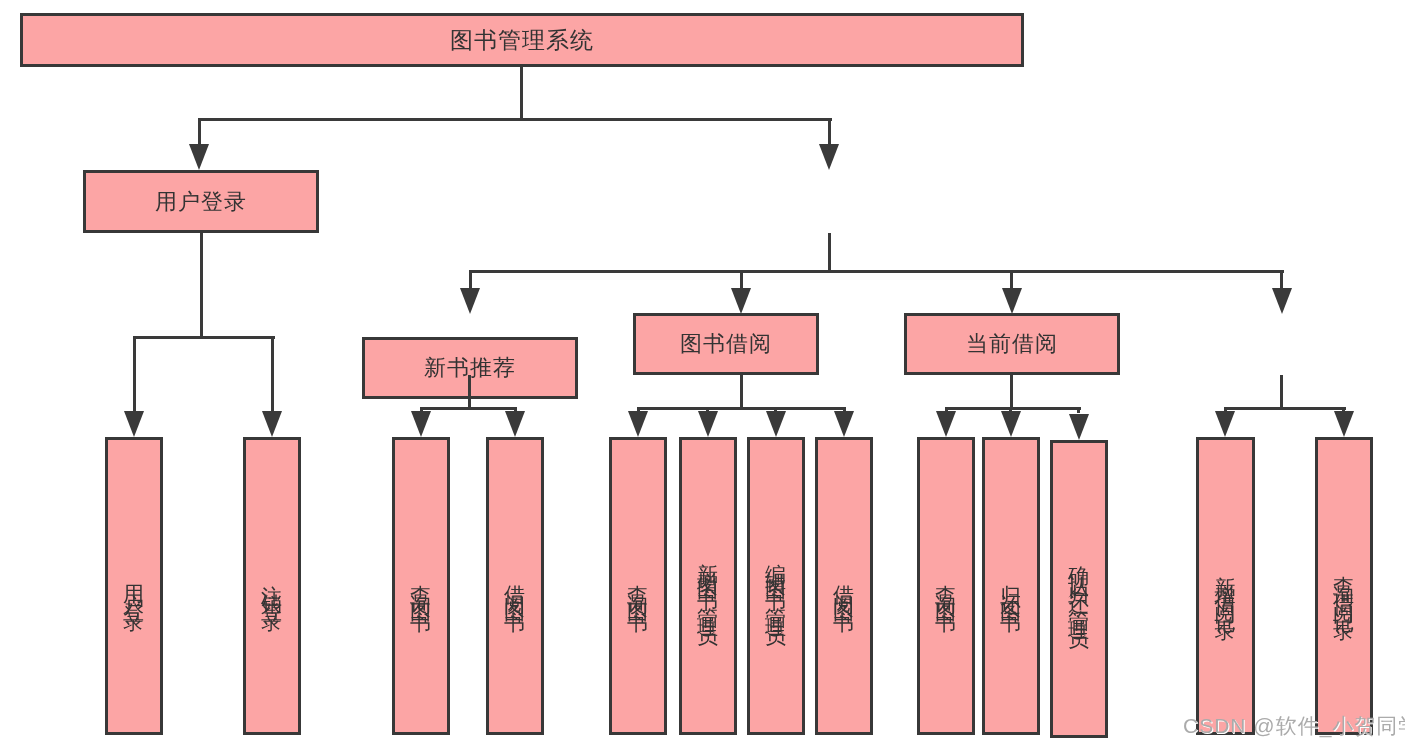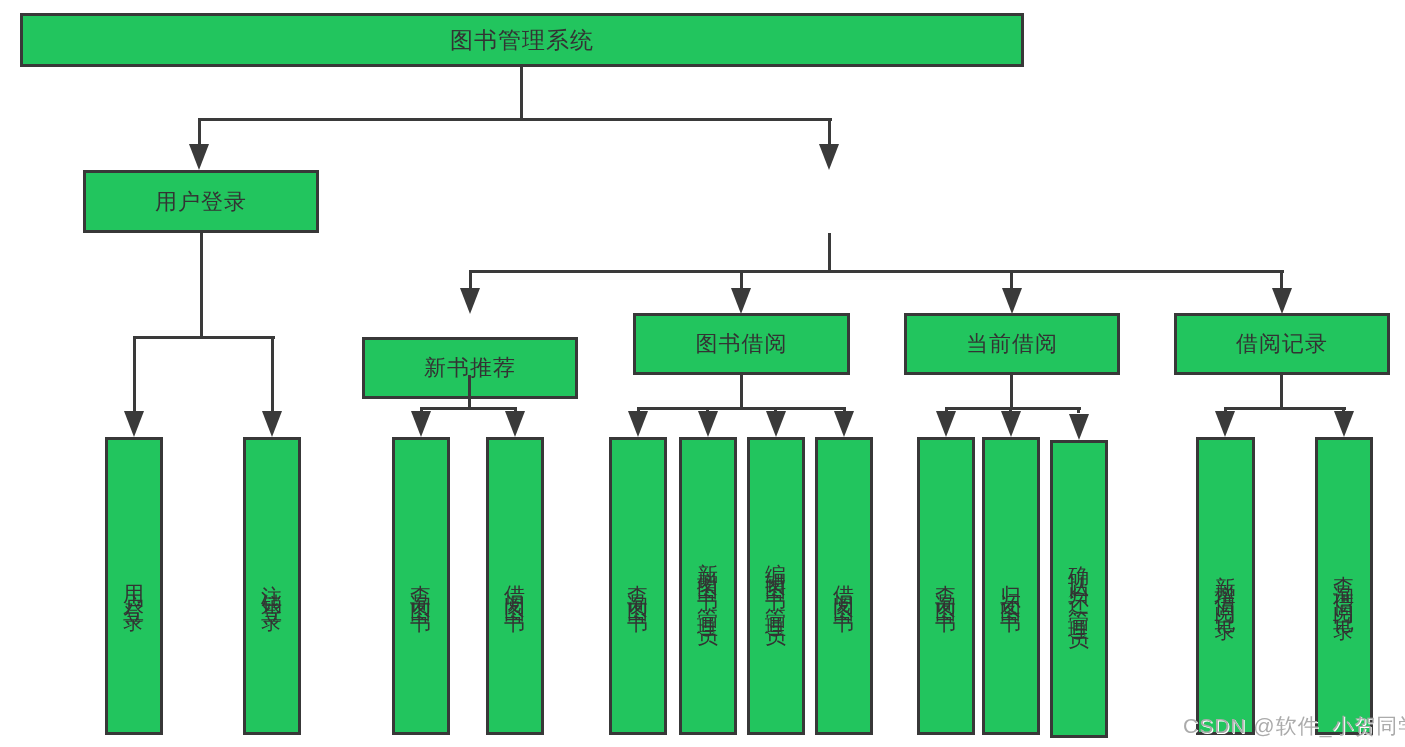--- a/index.html
+++ b/index.html
@@ -7,21 +7,21 @@
     position:relative;
     width:1405px;height:747px;
     background:#ffffff;
     font-family:"Liberation Sans","DejaVu Sans",sans-serif;
     overflow:hidden;
   }
   .box{
     position:absolute;
     box-sizing:border-box;
     border:3px solid #383838;
-    background:#22c55e;
+    background:#fca5a5;
     display:flex;
     align-items:center;
     justify-content:center;
     color:#333333;
   }
   .hlabel{
     font-size:22px;
     color:#333333;
     white-space:nowrap;
     letter-spacing:1px;
@@ -66,28 +66,25 @@
     <span class="hlabel">图书管理系统</span>
   </div>
 
   <div class="box" style="left:83px;top:170px;width:236px;height:63px;">
     <span class="hlabel">用户登录</span>
   </div>
 
   <div class="box" style="left:362px;top:313px;width:216px;height:62px;margin-top:24px;">
     <span class="hlabel">新书推荐</span>
   </div>
-  <div class="box" style="left:633px;top:313px;width:217px;height:62px;">
+  <div class="box" style="left:633px;top:313px;width:186px;height:62px;">
     <span class="hlabel">图书借阅</span>
   </div>
   <div class="box" style="left:904px;top:313px;width:216px;height:62px;">
     <span class="hlabel">当前借阅</span>
-  </div>
-  <div class="box" style="left:1174px;top:313px;width:216px;height:62px;">
-    <span class="hlabel">借阅记录</span>
   </div>
 
   <div class="box" style="left:105px;top:437px;width:58px;height:298px;">
     <span class="vlabel">用户登录</span>
   </div>
   <div class="box" style="left:243px;top:437px;width:58px;height:298px;">
     <span class="vlabel">注销登录</span>
   </div>
 
   <div class="box" style="left:392px;top:437px;width:58px;height:298px;">

